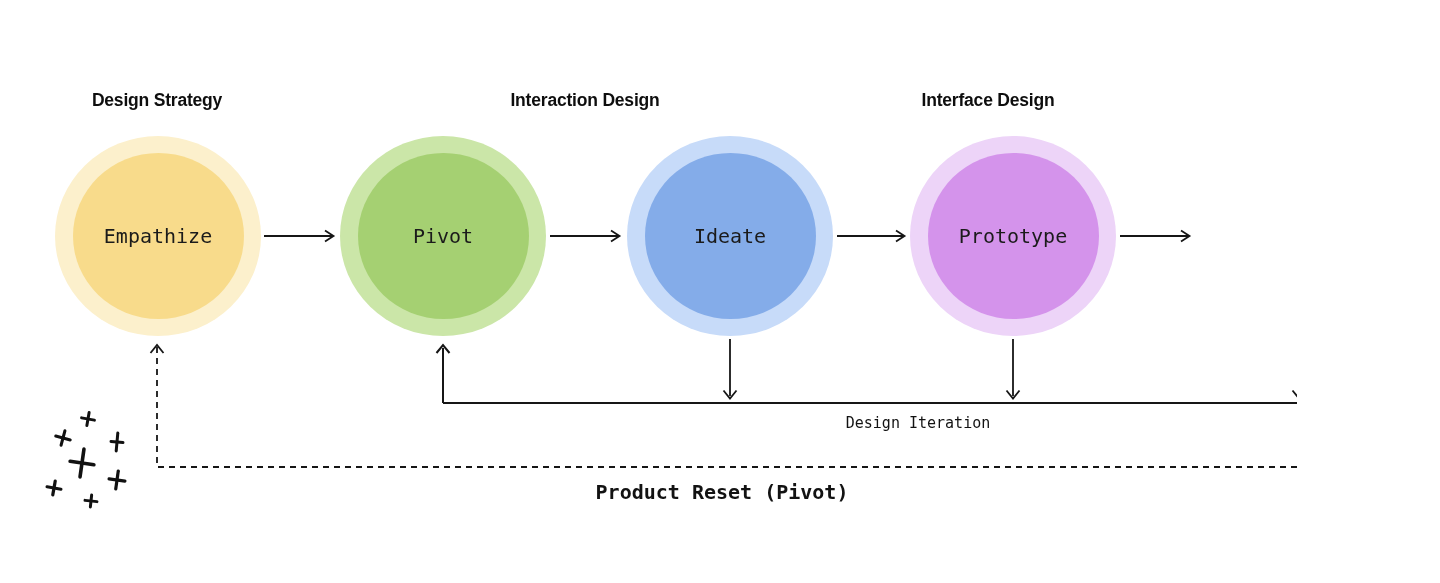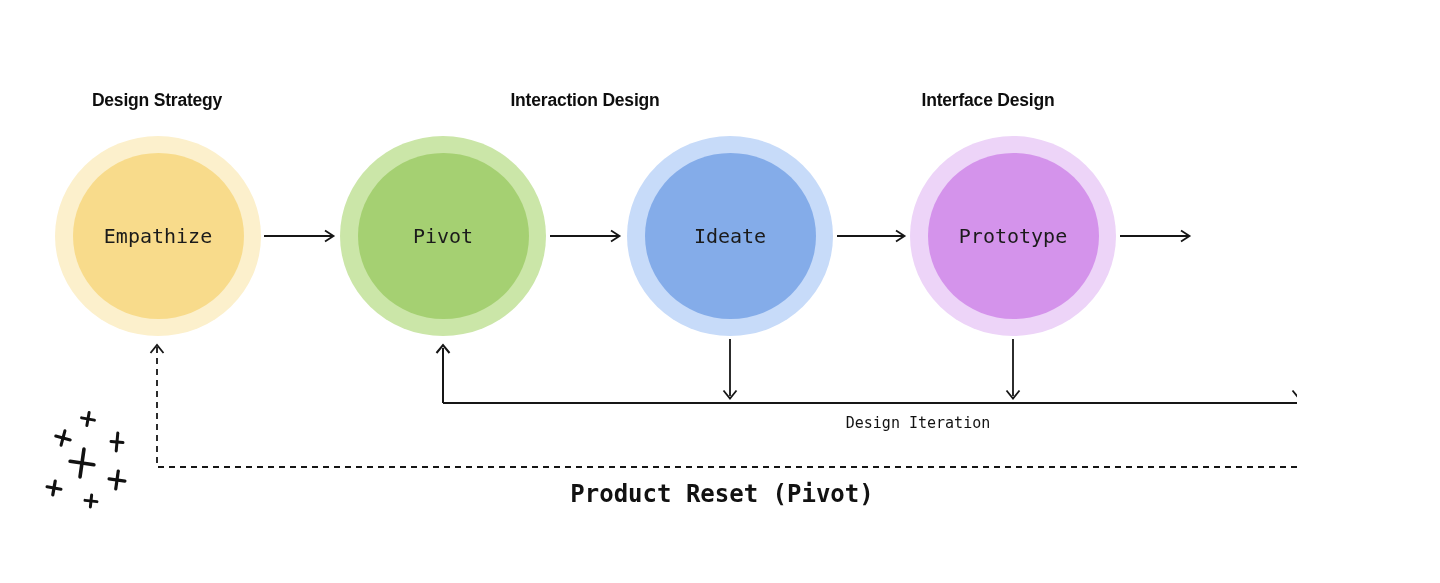--- a/index.html
+++ b/index.html
@@ -17,21 +17,21 @@
     position:absolute;top:136px;width:206px;height:200px;border-radius:50%;
     background:var(--outer,#eee);
   }
   .stage-inner{
     position:absolute;inset:0;margin:auto;width:171px;height:166px;border-radius:50%;
     background:var(--inner,#ddd);display:flex;align-items:center;justify-content:center;
   }
   .stage-label{font-size:20px;color:#1b1b1b;white-space:nowrap;}
   .loop-label{position:absolute;transform:translateX(-50%);color:#121212;white-space:nowrap;}
   .loop-label.iteration{left:870px;top:414px;font-size:15px;margin-left:48px;}
-  .loop-label.pivot{left:722px;top:480px;font-size:24px;font-weight:600;}
+  .loop-label.pivot{left:722px;top:480px;font-size:20px;font-weight:600;}
   .line{stroke:#161616;fill:none;}
   .sparkle{stroke:#111111;fill:none;stroke-linecap:round;}
 </style>
 </head>
 <body>
 
 <div class="canvas">
 
   <svg class="overlay" viewBox="0 0 1440 583">
 

